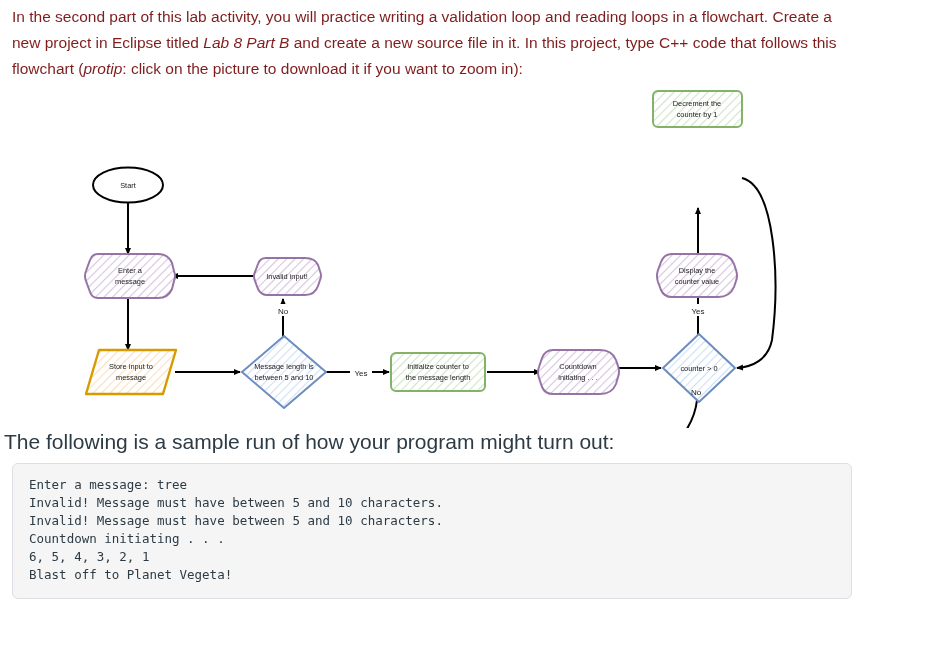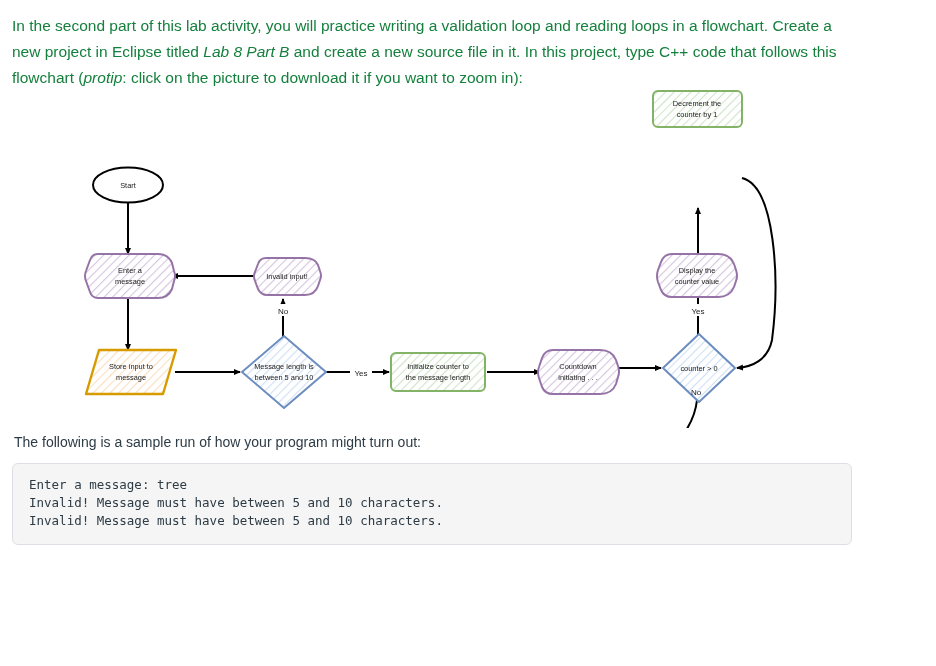--- a/index.html
+++ b/index.html
@@ -16,37 +16,36 @@
     color: #2d3b45;
     overflow: hidden;
   }
   .intro {
     position: absolute;
     left: 12px;
     top: 4px;
     width: 845px;
     font-size: 15.5px;
     line-height: 26px;
-    color: #15803d;
-    margin-top: 9px;
+    color: #7f1d1d;
   }
   .intro em { font-style: italic; }
   .flow-wrap {
     position: absolute;
     left: 0;
     top: 78px;
     width: 936px;
     height: 350px;
   }
   .flow-wrap svg { display: block; }
   .sample-label {
     position: absolute;
-    left: 14px;
+    left: 4px;
     top: 430px;
-    font-size: 14px;
+    font-size: 21px;
     line-height: 24px;
     color: #2d3b45;
   }
   .code-block {
     position: absolute;
     left: 12px;
     top: 463px;
     width: 840px;
     box-sizing: border-box;
     background: #f5f5f5;
@@ -223,13 +222,16 @@
   </g>
 </svg>
 </div>
 
 <div class="sample-label">The following is a sample run of how your program might turn out:</div>
 
 <div class="code-block">
   <div class="code-line">Enter a message: tree</div>
   <div class="code-line">Invalid! Message must have between 5 and 10 characters.</div>
   <div class="code-line">Invalid! Message must have between 5 and 10 characters.</div>
+  <div class="code-line">Countdown initiating . . .</div>
+  <div class="code-line">6, 5, 4, 3, 2, 1</div>
+  <div class="code-line">Blast off to Planet Vegeta!</div>
 </div>
 
 </body></html>

